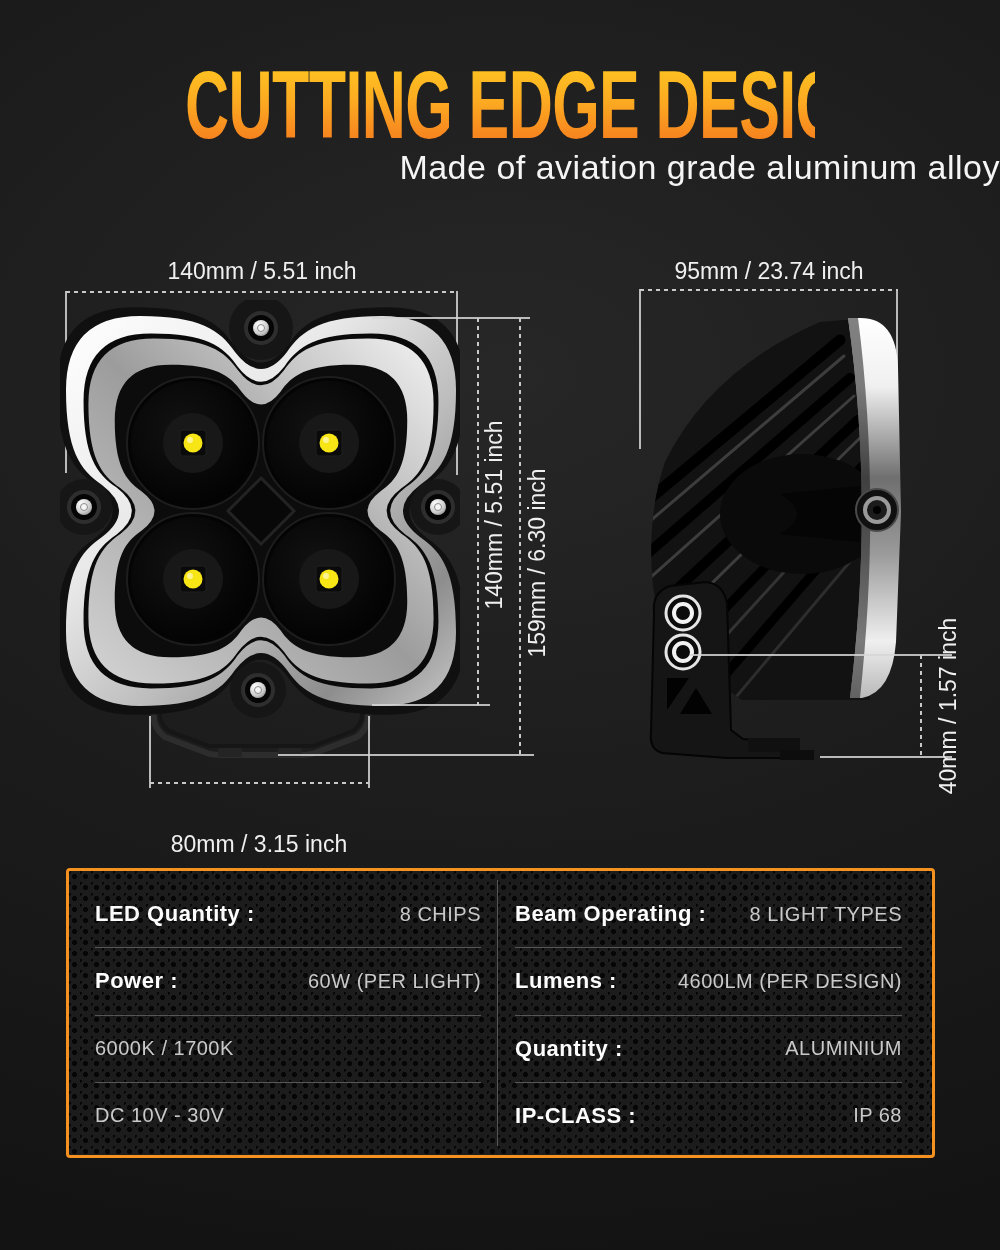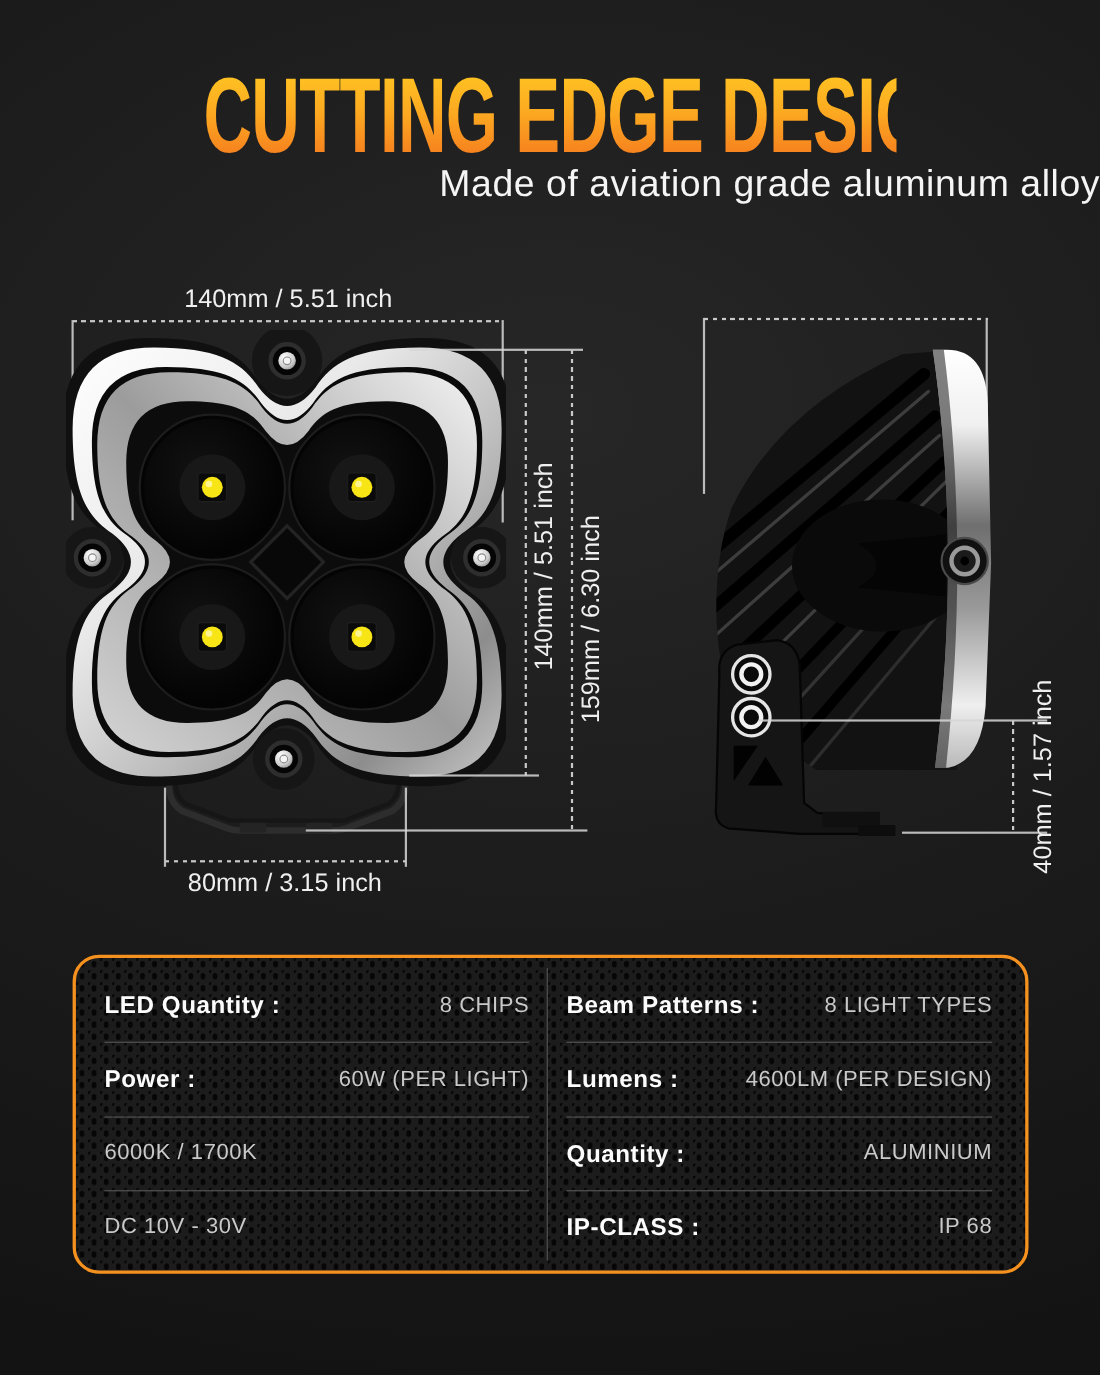--- a/index.html
+++ b/index.html
@@ -28,21 +28,21 @@
   .dash-h{position:absolute;height:2px;
     background:repeating-linear-gradient(90deg,#c9c9c9 0 4px,rgba(0,0,0,0) 4px 8px);}
   .dash-v{position:absolute;width:2px;
     background:repeating-linear-gradient(180deg,#c9c9c9 0 4px,rgba(0,0,0,0) 4px 8px);}
   .tick-v{position:absolute;width:2px;background:#d6d6d6;opacity:.85;}
   .tick-h{position:absolute;height:2px;background:#d6d6d6;opacity:.85;}
   .svg-abs{position:absolute;}
   
   .spec-table{
     position:absolute;left:66px;top:868px;width:869px;height:290px;box-sizing:border-box;
-    border:3px solid #f5911e;border-radius:24px;overflow:hidden;
+    border:3px solid #f5911e;border-radius:4px;overflow:hidden;
     background-color:#1c1c1c;
     background-image:
       radial-gradient(ellipse 3.2px 4px at 5.5px 5.5px, #060606 68%, rgba(0,0,0,0) 72%),
       radial-gradient(ellipse 3.2px 4px at 0px 0px, #060606 68%, rgba(0,0,0,0) 72%);
     background-size:11px 11px;
     display:grid;grid-template-columns:49.6% 50.4%;
     padding:10px 0 6px 0;
   }
   .spec-col{display:flex;flex-direction:column;}
   .spec-row{flex:1;display:flex;align-items:center;justify-content:space-between;}
@@ -233,34 +233,35 @@
           <circle cx="53" cy="340" r="17" fill="#0b0b0b" stroke="#e5e5e5" stroke-width="3"></circle>
           <circle cx="53" cy="340" r="9" fill="none" stroke="#f2f2f2" stroke-width="4"></circle>
           <circle cx="53" cy="340" r="3.5" fill="#0b0b0b"></circle>
         </g>
     </g>
   </svg>
 
   <div class="dim-label center" style="left:66px;top:258px;width:392px">140mm / 5.51 inch</div>
   <div class="dash-h" style="left:66px;top:291px;width:392px"></div>
 
+  <div class="dim-label center" style="left:640px;top:258px;width:258px">95mm / 23.74 inch</div>
   <div class="dash-h" style="left:640px;top:289px;width:258px"></div>
 
   <div class="tick-h" style="left:372px;top:317px;width:158px"></div>
   <div class="dash-v" style="left:477px;top:318px;height:387px"></div>
   <div class="tick-h" style="left:372px;top:704px;width:118px"></div>
   <div class="dim-rot" style="left:494px;top:515px">140mm / 5.51 inch</div>
   <div class="dash-v" style="left:519px;top:318px;height:437px"></div>
   <div class="tick-h" style="left:278px;top:754px;width:256px"></div>
   <div class="dim-rot" style="left:537px;top:563px">159mm / 6.30 inch</div>
 
   <div class="tick-v" style="left:149px;top:716px;height:72px"></div>
   <div class="tick-v" style="left:368px;top:716px;height:72px"></div>
   <div class="dash-h" style="left:150px;top:782px;width:219px"></div>
-  <div class="dim-label center" style="left:149px;top:789px;width:220px">80mm / 3.15 inch</div>
+  <div class="dim-label center" style="left:149px;top:831px;width:220px">80mm / 3.15 inch</div>
 
   <div class="tick-h" style="left:690px;top:654px;width:262px"></div>
   <div class="tick-h" style="left:820px;top:756px;width:132px"></div>
   <div class="dash-v" style="left:920px;top:655px;height:102px"></div>
   <div class="dim-rot" style="left:948px;top:706px">40mm / 1.57 inch</div>
 
   <div class="spec-table">
     <div class="spec-col left">
       <div class="spec-row sep">
         <span class="spec-label">LED Quantity :</span>
@@ -272,21 +273,21 @@
       </div>
       <div class="spec-row sep">
         <span class="spec-value">6000K / 1700K</span>
       </div>
       <div class="spec-row">
         <span class="spec-value">DC 10V - 30V</span>
       </div>
     </div>
     <div class="spec-col right">
       <div class="spec-row sep">
-        <span class="spec-label">Beam Patterns :</span>
+        <span class="spec-label">Beam Operating :</span>
         <span class="spec-value">8 LIGHT TYPES</span>
       </div>
       <div class="spec-row sep">
         <span class="spec-label">Lumens :</span>
         <span class="spec-value">4600LM (PER DESIGN)</span>
       </div>
       <div class="spec-row sep">
         <span class="spec-label">Quantity :</span>
         <span class="spec-value">ALUMINIUM</span>
       </div>

